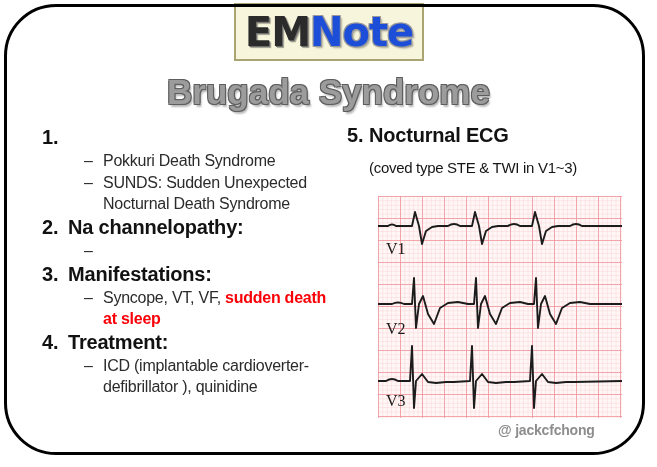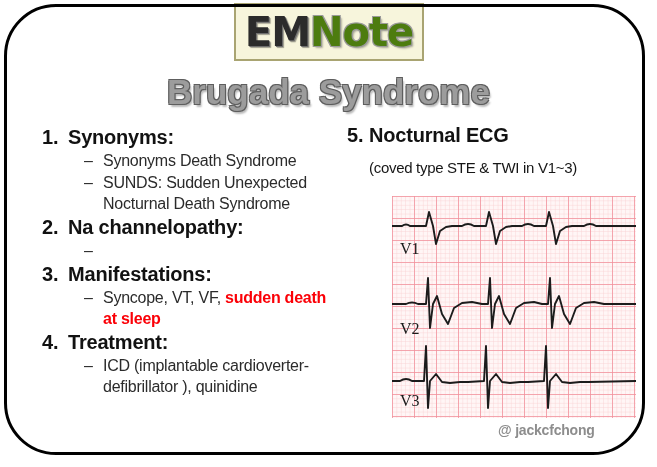--- a/index.html
+++ b/index.html
@@ -51,21 +51,21 @@
     font-weight: bold;
     font-size: 40px;
     line-height: 1;
     letter-spacing: -1px;
   }
   .logo-em {
     color: #2b2b2b;
     text-shadow: 1px 1px 0 #6e6e6e, 2px 2px 1px rgba(0,0,0,0.35);
   }
   .logo-note {
-    color: #4d7c0f;
+    color: #1d4ed8;
     text-shadow:
       -1px -1px 0 #9a9a9a,
        1px -1px 0 #9a9a9a,
       -1px  1px 0 #9a9a9a,
        1px  1px 0 #9a9a9a,
        2px  2px 2px rgba(0,0,0,0.30);
     text-align: right;
   }
 
   
@@ -171,21 +171,21 @@
     color: #161616;
     padding-left: 22px;
     margin-top: 12px;
     letter-spacing: -0.3px;
     white-space: nowrap;
   }
 
   
   #ecg-figure {
     position: absolute;
-    left: 392px; top: 196px;
+    left: 378px; top: 196px;
     width: 244px; height: 222px;
     overflow: hidden;
     background: #fef9c3;
   }
   #ecg-figure svg { display: block; }
   .ecg-lead-label {
     font-family: "Liberation Serif", serif;
     font-size: 16px;
     fill: #1a1a1a;
   }
@@ -211,25 +211,24 @@
       <span class="logo-text logo-note">Note</span>
   </div>
 
   <div id="title">Brugada Syndrome</div>
 
   <div id="left-col">
 
     <div class="item">
       <div class="item-head">
         <span class="item-num">1.</span>
-        <span class="item-title">Synonyms:</span>
-      </div>
-      <div class="sub">
-        <span class="sub-dash">–</span>
-        <span class="sub-text">Synonyms Death Syndrome</span>
+      </div>
+      <div class="sub">
+        <span class="sub-dash">–</span>
+        <span class="sub-text">Pokkuri Death Syndrome</span>
       </div>
       <div class="sub">
         <span class="sub-dash">–</span>
         <span class="sub-text">SUNDS: Sudden Unexpected Nocturnal Death Syndrome</span>
       </div>
     </div>
 
     <div class="item">
       <div class="item-head">
         <span class="item-num">2.</span>

